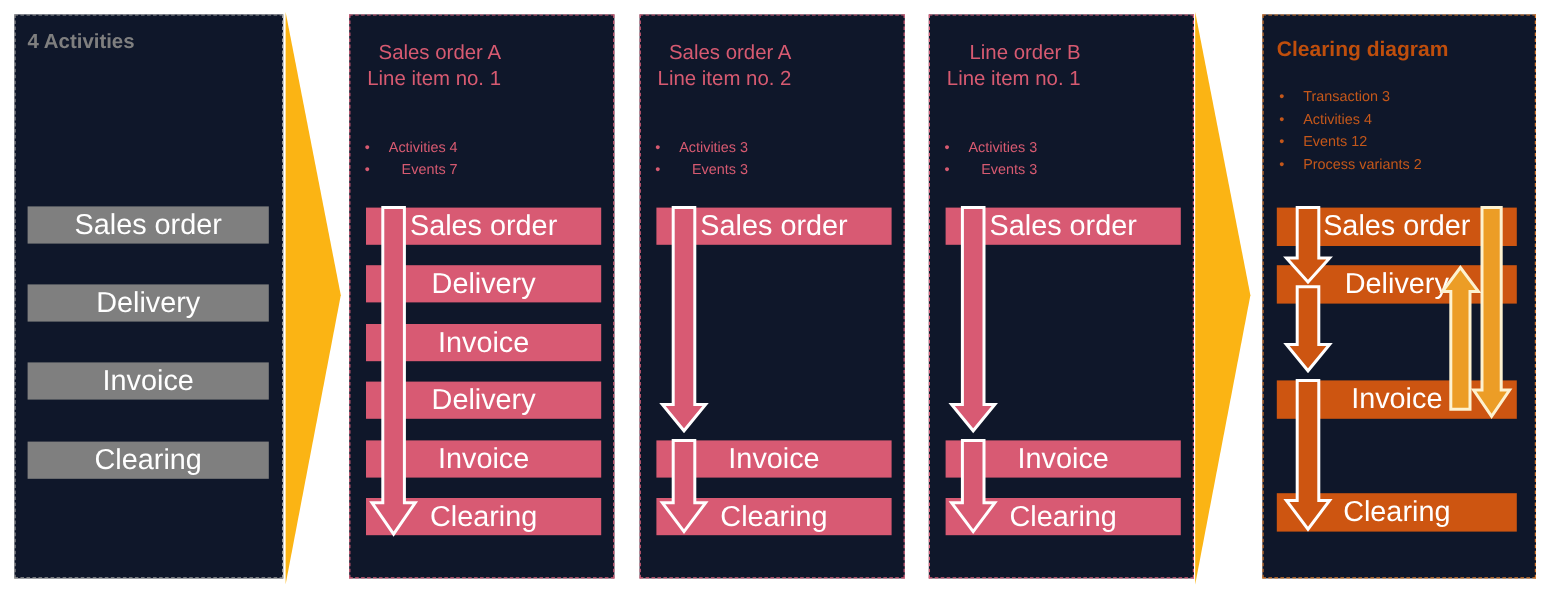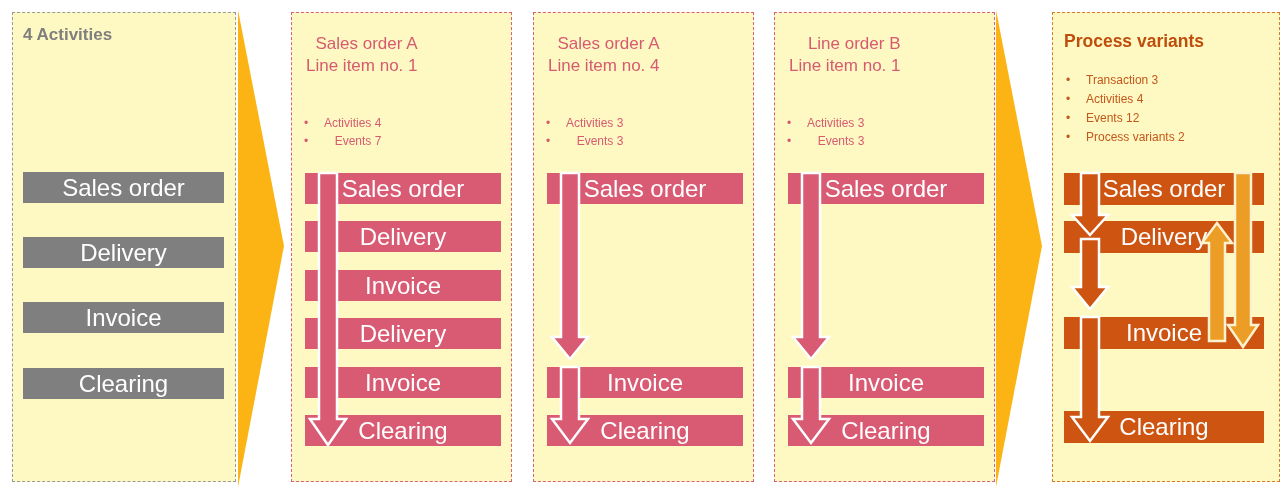--- a/index.html
+++ b/index.html
@@ -1,20 +1,20 @@
 <!DOCTYPE html>
 <html><head>
 <meta charset="utf-8">
 <style>
   html,body{margin:0;padding:0;background:#fff;}
   .stage{
     position:relative;width:1286px;height:493px;background:#fff;overflow:hidden;
     font-family:"Liberation Sans", sans-serif;
   }
-  .panel{position:absolute;top:12px;height:470px;box-sizing:border-box;background:#fef9c3;}
+  .panel{position:absolute;top:12px;height:470px;box-sizing:border-box;background:#0f172a;}
   .panel.gray-border{border:1px dashed #9a9a9a;}
   .panel.pink-border{border:1px dashed #d8607a;text-align:right;}
   .panel.orange-border{border:1px dashed #d97b2d;}
 
   .panel-title{position:absolute;font-size:17px;font-weight:bold;color:#7f7f7f;margin:0;white-space:nowrap;}
   .panel-title.orange{color:#bf4e0c;font-size:17.5px;}
   .title-lines{position:absolute;font-size:17px;line-height:21.5px;color:#d75a71;white-space:nowrap;}
 
   ul.bullets{position:absolute;list-style:none;margin:0;padding:0;font-size:12px;}
   ul.bullets li{position:relative;padding-left:22px;line-height:17.5px;white-space:nowrap;}
@@ -85,21 +85,21 @@
         <span class="bar-label">Clearing</span>
       </div>
     <svg class="overlay" width="221" height="470" viewBox="0 0 221 470">
       <polygon points="27,160 45,160 45,406 54,406 36,432 18,406 27,406" fill="#d85a73" stroke="#ffffff" stroke-width="2.5" stroke-linejoin="miter"></polygon>
     </svg>
   </section>
 
   <section class="panel pink-border" style="left:533px;width:221px;">
     <div class="title-lines" style="left:14px;top:20px;">
       <div>Sales order A</div>
-      <div>Line item no. 4</div>
+      <div>Line item no. 2</div>
     </div>
     <ul class="bullets pink" style="left:10px;top:102px;">
       <li>Activities 3</li>
       <li>Events 3</li>
     </ul>
     <div class="bar pink" style="top:160px;">
         <span class="bar-label">Sales order</span>
       </div>
     <div class="bar pink" style="top:354px;">
         <span class="bar-label">Invoice</span>
@@ -135,21 +135,21 @@
       <polygon points="27,160 45,160 45,324 54,324 36,346 18,324 27,324" fill="#d85a73" stroke="#ffffff" stroke-width="2.5" stroke-linejoin="miter"></polygon>
       <polygon points="27,354 45,354 45,406 54,406 36,430 18,406 27,406" fill="#d85a73" stroke="#ffffff" stroke-width="2.5" stroke-linejoin="miter"></polygon>
     </svg>
   </section>
 
   <svg class="big-arrow" style="left:994px;" width="50" height="478" viewBox="0 0 50 478">
     <polygon points="2,0 48,236 2,477" fill="#fbb414"></polygon>
   </svg>
 
   <section class="panel orange-border" style="left:1052px;width:228px;">
-    <h2 class="panel-title orange" style="left:11px;top:18px;">Process variants</h2>
+    <h2 class="panel-title orange" style="left:11px;top:18px;">Clearing diagram</h2>
     <ul class="bullets orange wide" style="left:11px;top:58px;">
       <li>Transaction 3</li>
       <li>Activities 4</li>
       <li>Events 12</li>
       <li>Process variants 2</li>
     </ul>
     <div class="bar orange" style="top:160px;">
         <span class="bar-label">Sales order</span>
       </div>
     <div class="bar orange" style="top:208px;">

